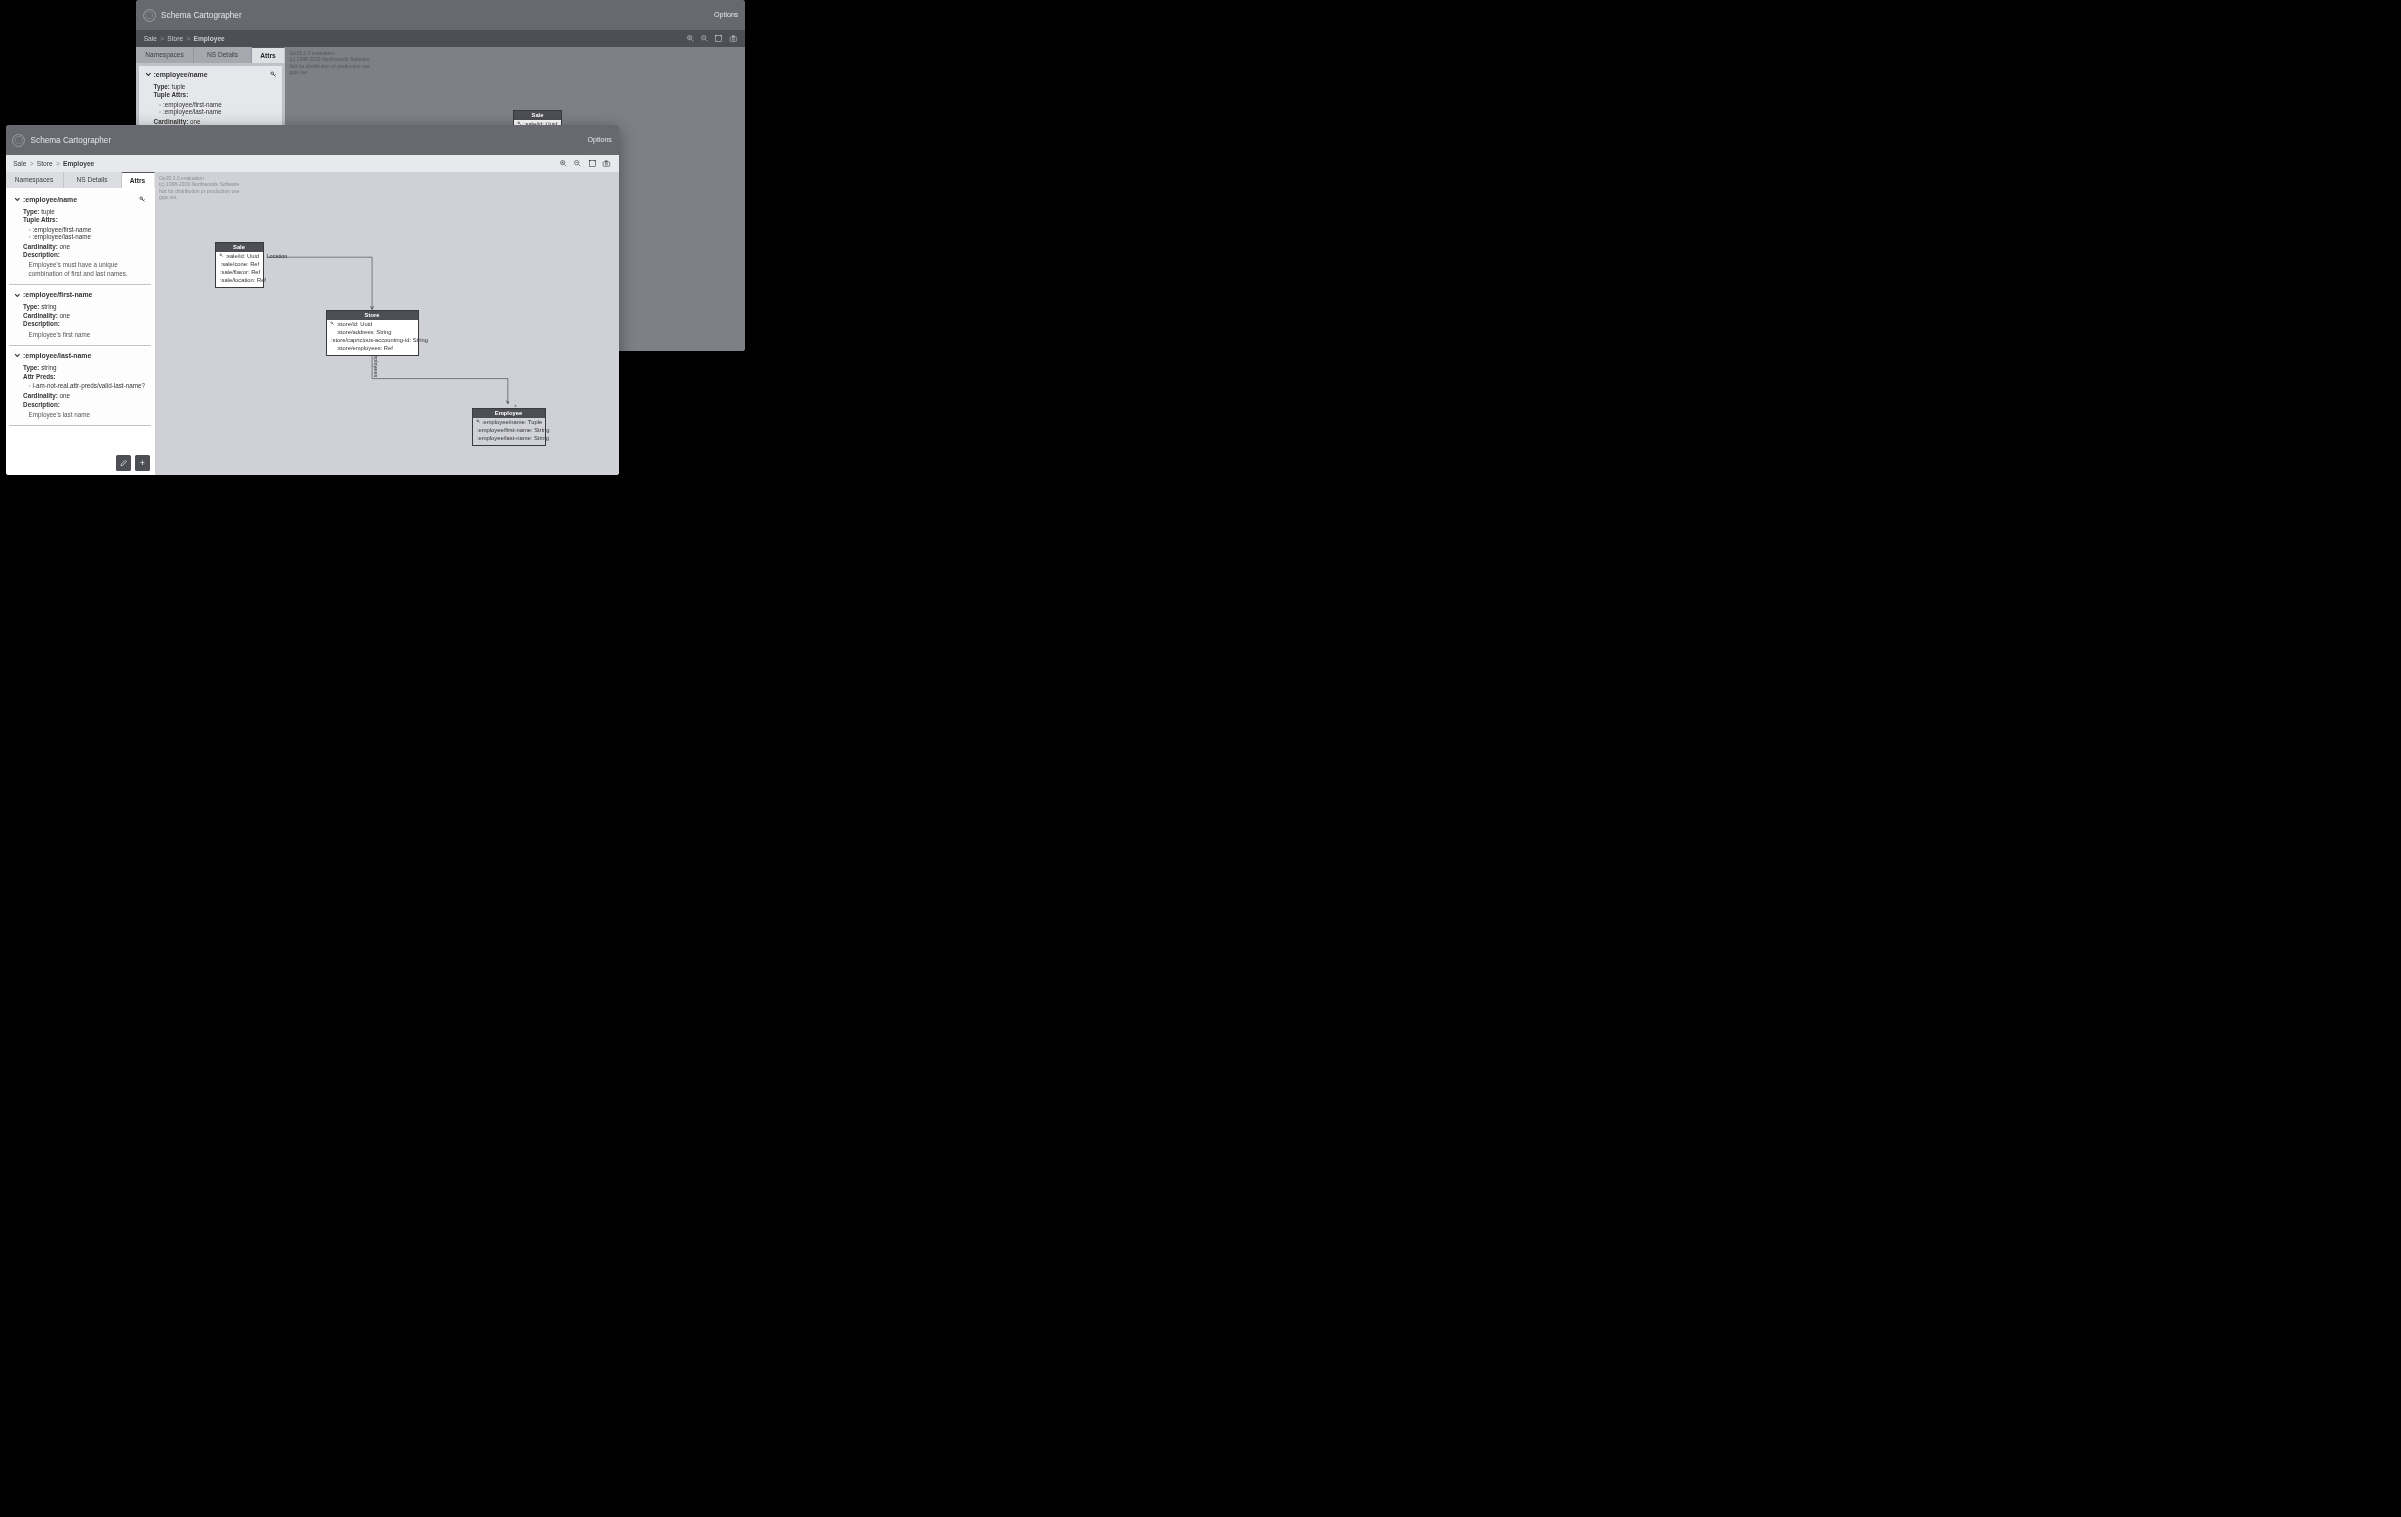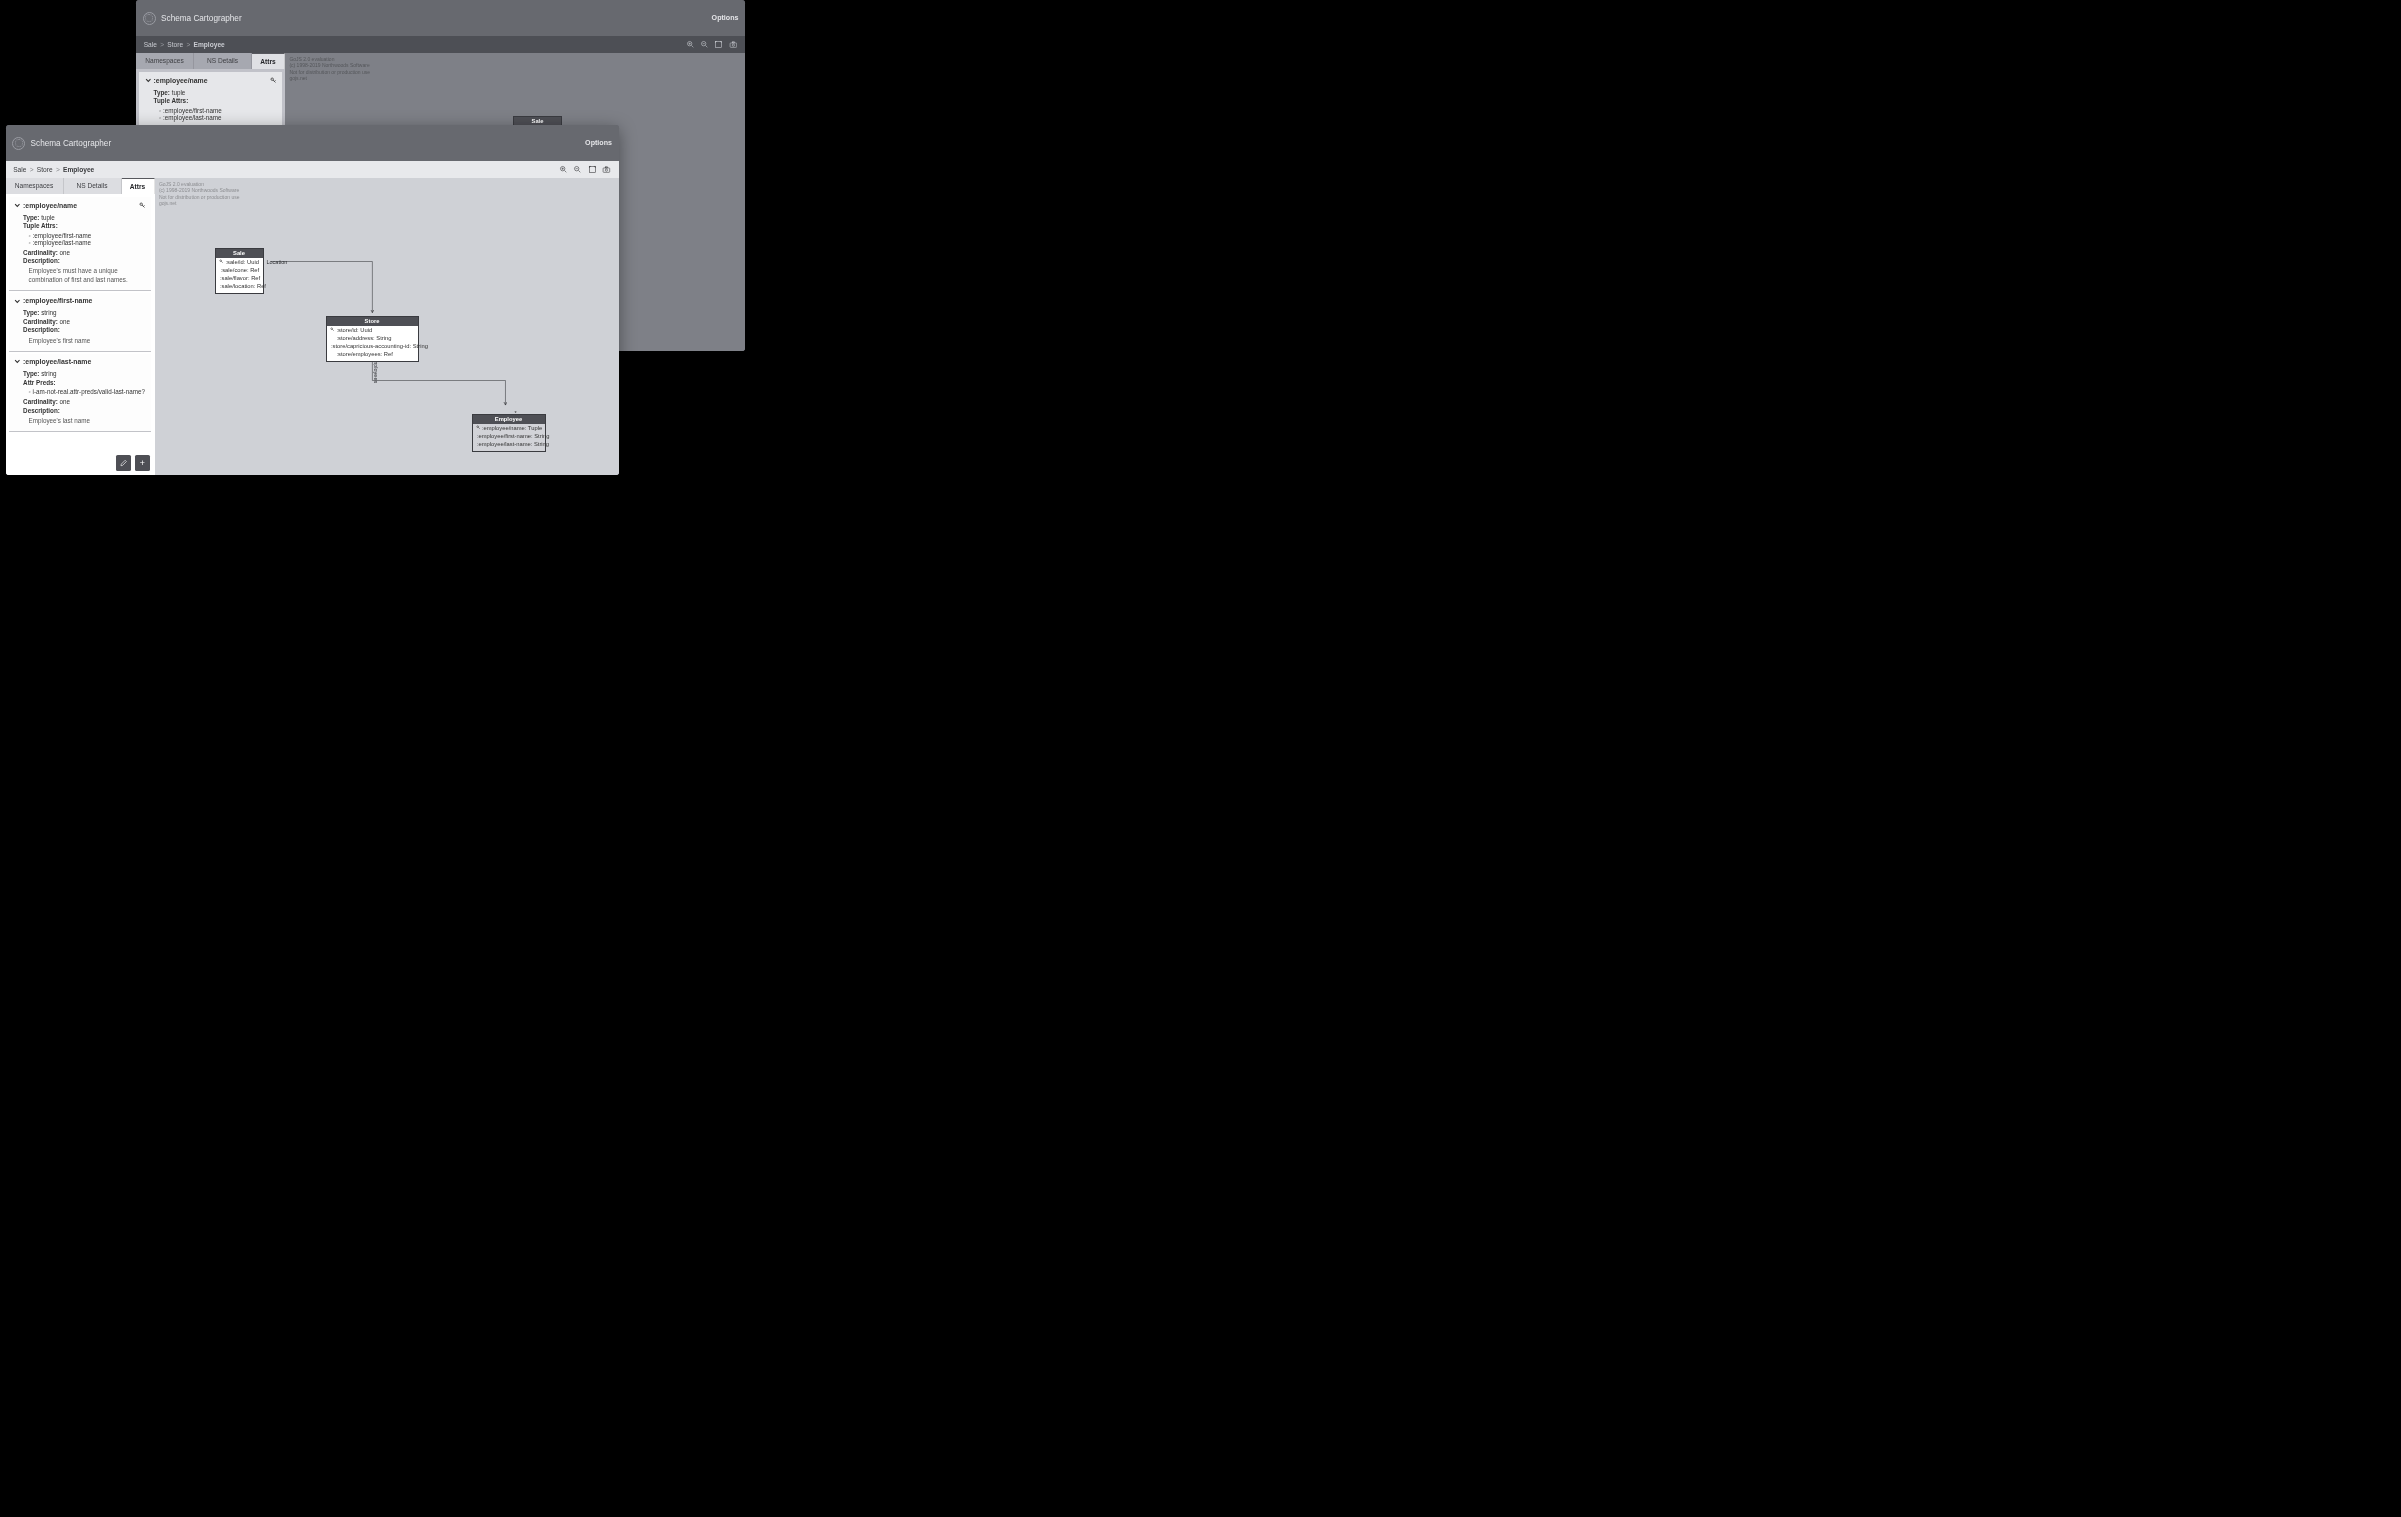--- a/index.html
+++ b/index.html
@@ -19,21 +19,21 @@
   border-radius: 3.3px;
   overflow: hidden;
   display: flex;
   flex-direction: column;
 }
 .window.back { left: 136px; top: 0; width: 609px; height: 351px; }
 .window.front { left: 5.5px; top: 125px; width: 613px; height: 350px; box-shadow: 0 4.4px 16.5px rgba(0,0,0,0.4); }
 
 .titlebar {
   background: #67696f;
-  height: 36px;
+  height: 30px;
   display: flex;
   align-items: center;
   padding: 0 6.6px;
   color: #e5e6e9;
   font-size: 8.2px;
 }
 .compass {
   width: 13px; height: 13px;
   border: 1.1px solid #9a9ca3;
   border-radius: 50%;
@@ -41,21 +41,21 @@
   position: relative;
 }
 .compass::before {
   content:"";
   position:absolute;
   inset:1.6px;
   border:0.5px dotted #9a9ca3;
   border-radius:50%;
 }
 .titlebar .spacer { flex: 1; }
-.titlebar .options { font-size: 7.1px; cursor: pointer; font-weight: bold; }
+.titlebar .options { font-size: 7.1px; cursor: pointer; }
 
 .toolbar {
   background: #4d4f55;
   height: 16.5px;
   display: flex;
   align-items: center;
   padding: 0 7.7px;
   color: #c9cbd1;
 }
 .front .toolbar { background: #e8e9ec; color: #3a3b3e; }

